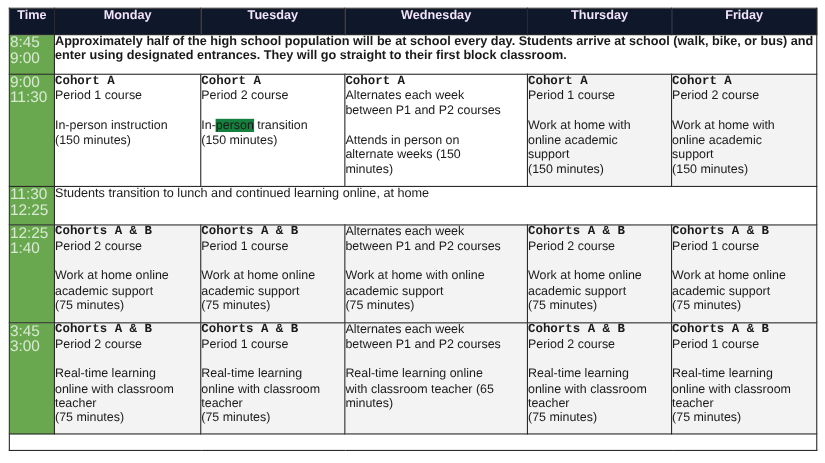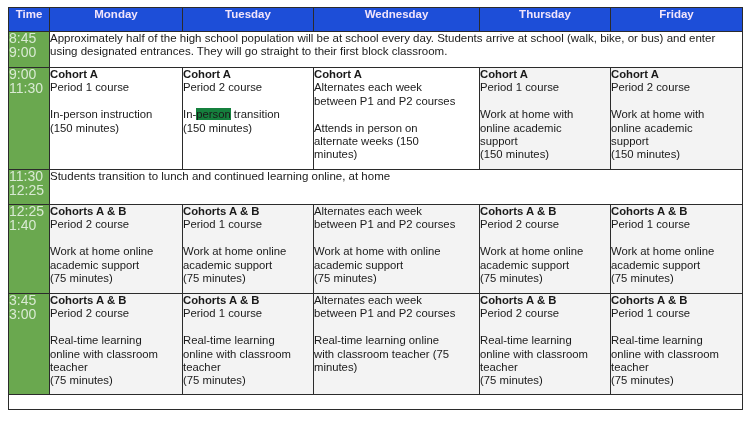--- a/index.html
+++ b/index.html
@@ -1,31 +1,31 @@
 <!DOCTYPE html>
 <html><head>
 <meta charset="utf-8">
 <style>
   html, body { margin: 0; padding: 0; background: #ffffff; }
   body { width: 750px; height: 421px; overflow: hidden; position: relative;
          font-family: "Liberation Sans", sans-serif; color: #1a1a1a; }
   table.sched { position: absolute; left: 8px; top: 7px; border-collapse: collapse;
                 table-layout: fixed; width: 734px; font-size: 11.3px; line-height: 13.4px; }
   table.sched td, table.sched th { border: 1px solid #2b2b2b; vertical-align: top; padding: 0; }
-  th.hd { background: #1d4ed8; color: #f1e4fb; font-weight: bold; font-size: 11.5px;
+  th.hd { background: #0f172a; color: #f1e4fb; font-weight: bold; font-size: 11.5px;
           height: 23px; text-align: center; vertical-align: middle; border-color: #3d1860; }
   td.time { background: #6aa84f; color: #d9ead3; font-size: 14px; line-height: 13.5px;
             padding: 3px 2px 0 3px; }
   td.cell { background: #f3f3f3; padding: 4px 5px 0 5px; }
   td.cell.white { background: #ffffff; }
   td.cell.wed { background: #ffffff; }
   td.cell.wed.grey { background: #f3f3f3; }
-  td.span-row { background: #ffffff; padding: 4px 5px 0 5px; }
+  td.span-row { background: #ffffff; padding: 4px 5px 0 5px; font-weight: bold; }
   td.lunch { background: #ffffff; text-align: left; vertical-align: middle; font-size: 11.5px; }
-  .b { font-weight: bold; display: block; }
+  .b { font-weight: bold; display: block; font-family: Liberation Mono, monospace; }
   .l { display: block; }
   .gap { display: block; height: 13.4px; }
   .hl { background: #15803d; }
   tr.r1 td { height: 35px; }
   tr.r2 td { height: 101px; }
   tr.r3 td { height: 34px; }
   tr.r4 td { height: 88px; }
   tr.r5 td { height: 100px; }
   tr.r6 td { height: 14px; background: #ffffff; }
   col.c0 { width: 41px; } col.c1 { width: 133px; } col.c2 { width: 131px; }
@@ -191,21 +191,21 @@
         <span class="l">Real-time learning</span>
         <span class="l">online with classroom</span>
         <span class="l">teacher</span>
         <span class="l">(75 minutes)</span>
       </td>
       <td class="cell wed grey">
         <span class="l">Alternates each week</span>
         <span class="l">between P1 and P2 courses</span>
         <span class="gap"></span>
         <span class="l">Real-time learning online</span>
-        <span class="l">with classroom teacher (75</span>
+        <span class="l">with classroom teacher (65</span>
         <span class="l">minutes)</span>
       </td>
       <td class="cell">
         <span class="b">Cohorts A &amp; B</span>
         <span class="l">Period 2 course</span>
         <span class="gap"></span>
         <span class="l">Real-time learning</span>
         <span class="l">online with classroom</span>
         <span class="l">teacher</span>
         <span class="l">(75 minutes)</span>

